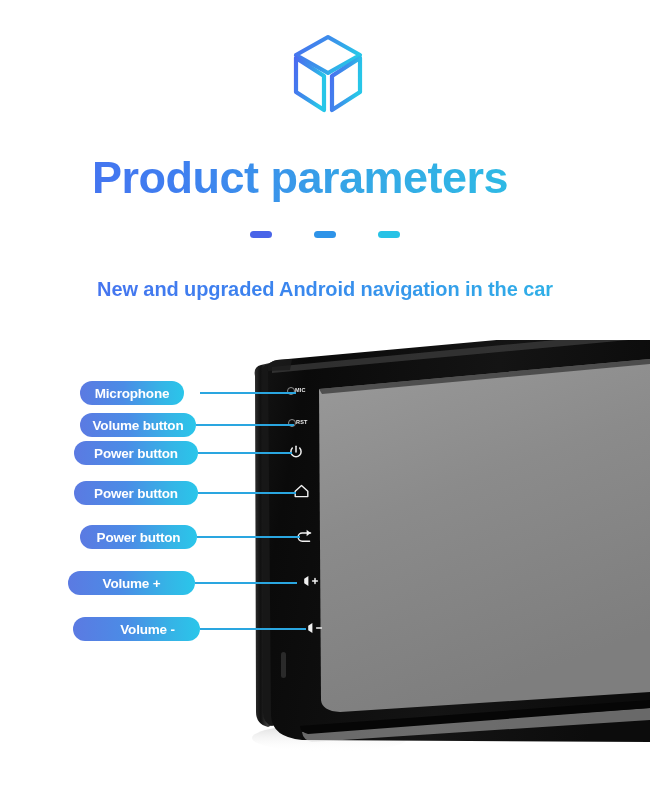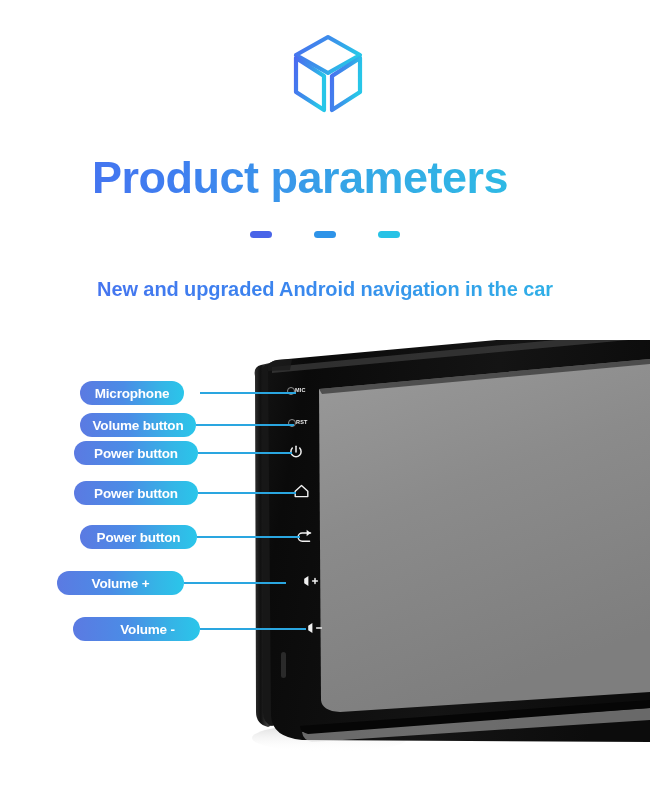--- a/index.html
+++ b/index.html
@@ -324,21 +324,21 @@
     <div class="callout" style="left:74px; top:141px; width:222px;">
       <span class="leader" style="left:124px; width:98px;"></span>
       <span class="pill" style="width:124px;">Power button</span>
     </div>
 
     <div class="callout" style="left:80px; top:185px; width:220px;">
       <span class="leader" style="left:117px; width:103px;"></span>
       <span class="pill" style="width:117px;">Power button</span>
     </div>
 
-    <div class="callout" style="left:57px; top:231px; width:229px;">
+    <div class="callout" style="left:68px; top:231px; width:229px;">
       <span class="leader" style="left:127px; width:102px;"></span>
       <span class="pill" style="width:127px;">Volume +</span>
     </div>
 
     <div class="callout" style="left:73px; top:277px; width:233px;">
       <span class="leader" style="left:127px; width:106px;"></span>
       <span class="pill" style="width:127px;padding-left:36px;">Volume -</span>
     </div>
 
   </div>

